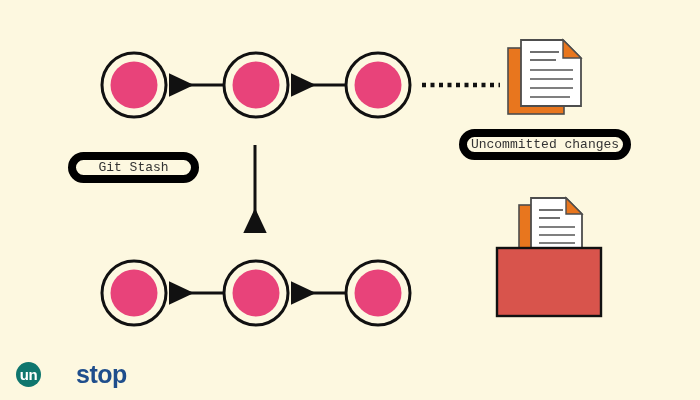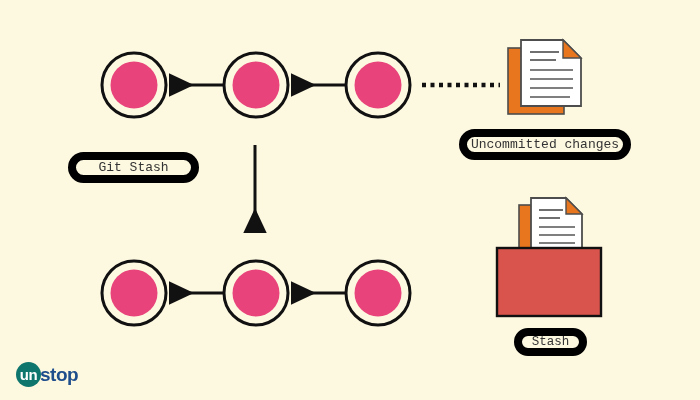--- a/index.html
+++ b/index.html
@@ -76,25 +76,26 @@
     align-items: center;
     justify-content: center;
     color: #ffffff;
     font-size: 15px;
     font-weight: bold;
     letter-spacing: -0.5px;
     line-height: 1;
   }
   #logo-text {
     color: #1f4e8c;
-    font-size: 19px;
+    font-size: 25px;
     font-weight: bold;
     letter-spacing: -0.5px;
     margin-left: -1px;
     line-height: 1;
+    padding-left: 36px;
   }
 </style>
 </head>
 <body>
 
 <div id="canvas">
 
   <svg id="diagram-svg" viewBox="0 0 700 400">
     <defs>
       <marker id="arrowhead-left" markerWidth="9" markerHeight="9" refX="7.5" refY="4.5" orient="auto" markerUnits="strokeWidth">
@@ -174,20 +175,19 @@
       </g>
 
       <rect x="497" y="248" width="104" height="68" fill="#d8544c" stroke="#111111" stroke-width="2.4"></rect>
     </g>
   </svg>
 
   <div class="pill" id="pill-git-stash">Git Stash</div>
 
   <div class="pill" id="pill-uncommitted">Uncommitted changes</div>
 
-  <div class="pill" id="pill-stash">Stash</div>
 
   <div id="logo">
     <div id="logo-mark">un</div>
     <div id="logo-text">stop</div>
   </div>
 
 </div>
 
 </body></html>

